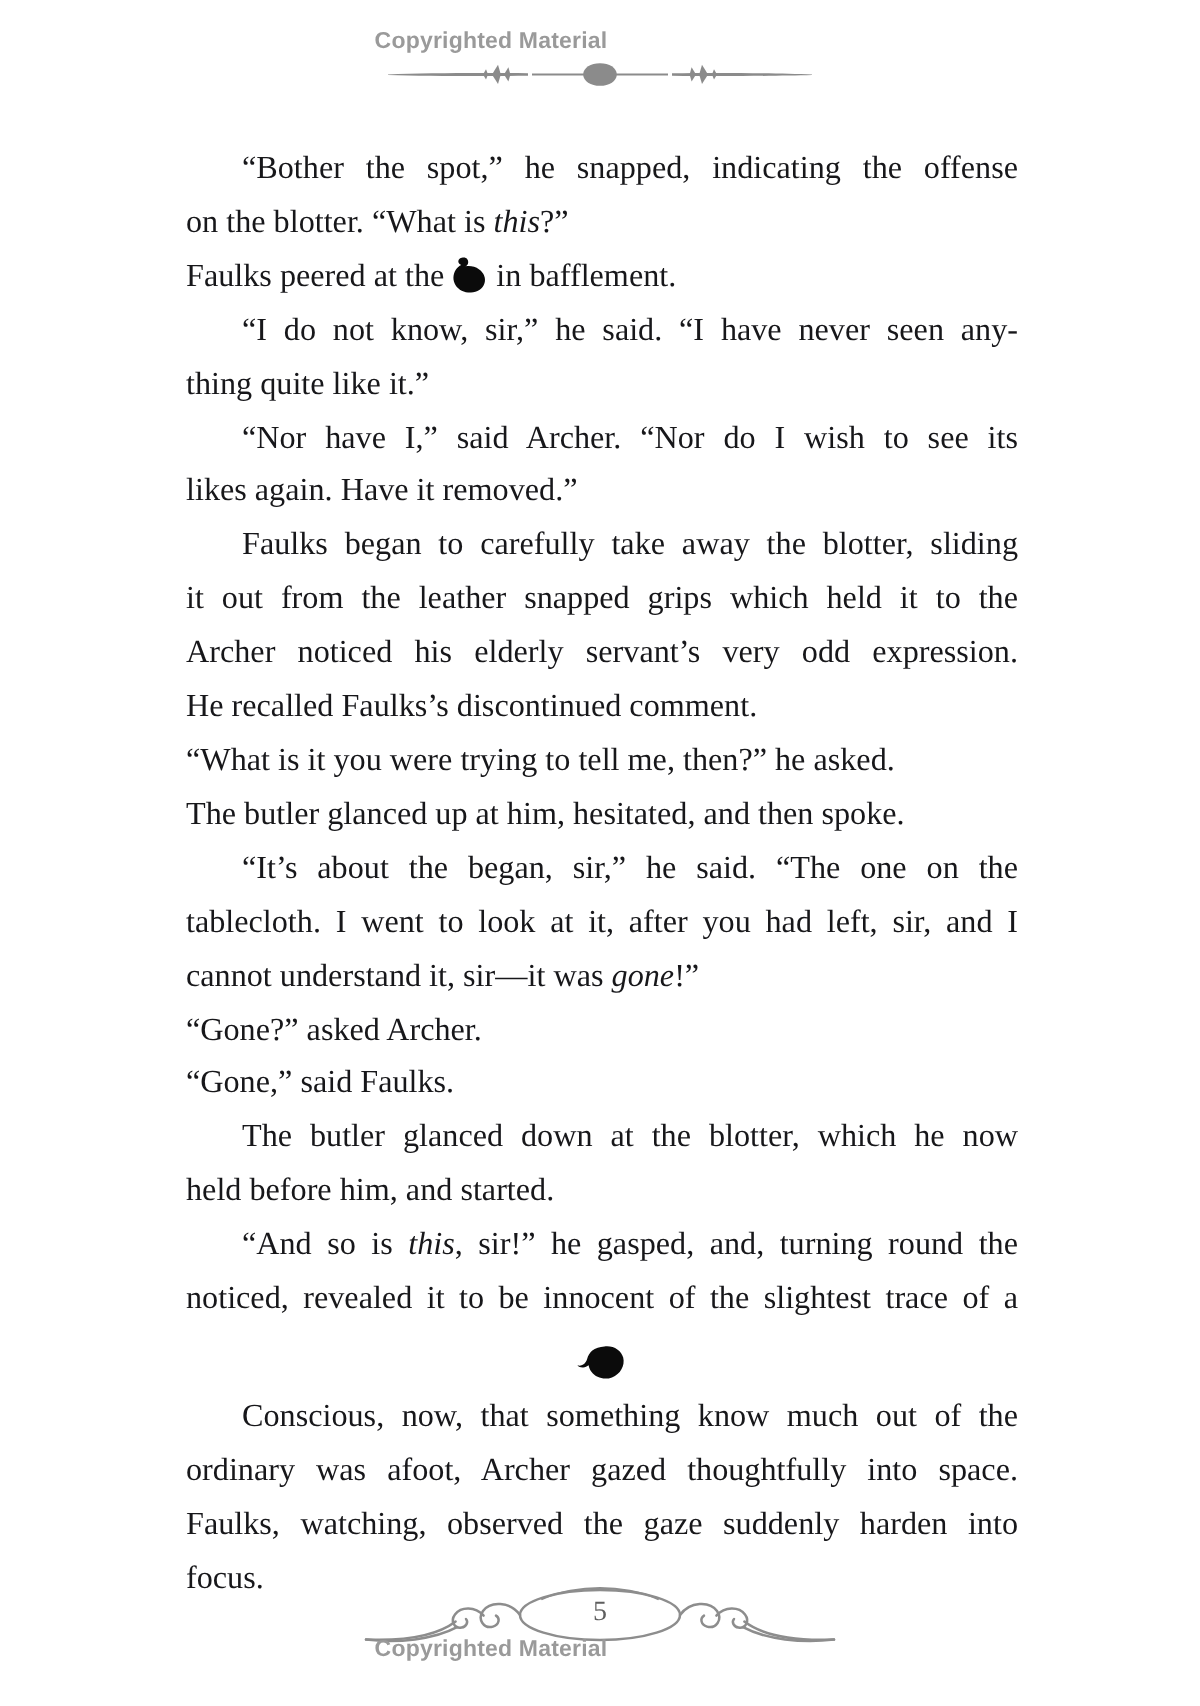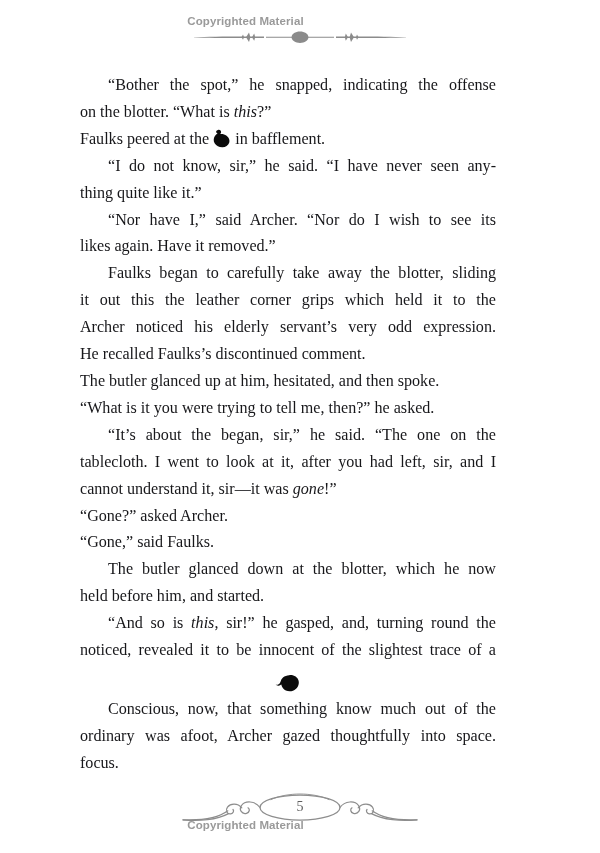--- a/index.html
+++ b/index.html
@@ -70,21 +70,21 @@
     font-family: "Liberation Serif", "DejaVu Serif", serif;
     font-size: 14px;
     color: #5e5e5e;
     line-height: 1;
     user-select: none;
   }
 
   
   .textblock {
     position: absolute;
-    left: 80px;
+    left: 93px;
     top: 72px;
     width: 416px;
     font-size: 16.1px;
     line-height: 26.9px;
     color: #17171a;
     text-align: justify;
     text-justify: inter-word;
     -webkit-hyphens: none;
     hyphens: none;
   }
@@ -187,31 +187,31 @@
       <span class="end-line">thing quite like it.”</span>
     </p>
 
     <p>
       <span class="just-line indent">“Nor have I,” said Archer. “Nor do I wish to see its</span>
       <span class="end-line">likes again. Have it removed.”</span>
     </p>
 
     <p>
       <span class="just-line indent">Faulks began to carefully take away the blotter, sliding</span>
-      <span class="just-line">it out this the leather corner grips which held it to the</span>
+      <span class="just-line">it out from the leather snapped grips which held it to the</span>
       <span class="just-line">Archer noticed his elderly servant’s very odd expression.</span>
       <span class="end-line">He recalled Faulks’s discontinued comment.</span>
     </p>
 
     <p>
+      <span class="end-line indent">“What is it you were trying to tell me, then?” he asked.</span>
+    </p>
+
+    <p>
       <span class="end-line indent">The butler glanced up at him, hesitated, and then spoke.</span>
-    </p>
-
-    <p>
-      <span class="end-line indent">“What is it you were trying to tell me, then?” he asked.</span>
     </p>
 
     <p>
       <span class="just-line indent">“It’s about the began, sir,” he said. “The one on the</span>
       <span class="just-line">tablecloth. I went to look at it, after you had left, sir, and I</span>
       <span class="end-line"><span>cannot understand it, sir—it was </span><em class="it">gone</em><span>!”</span></span>
     </p>
 
     <p>
       <span class="end-line indent">“Gone?” asked Archer.</span>
@@ -239,20 +239,21 @@
                    C5.5,11.2 4.6,11.6 3.6,11.7 C2.4,11.8 1.3,11.4 0.7,10.6
                    C1.6,11.0 2.7,10.9 3.6,10.3 C4.6,9.7 5.3,8.6 5.6,7.4
                    C6.0,5.9 6.8,4.5 8.0,3.4 C9.7,1.9 11.9,1.5 14.2,1.2 Z"></path>
         </svg>
       </span>
     </div>
 
     <p>
       <span class="just-line indent">Conscious, now, that something know much out of the</span>
       <span class="just-line">ordinary was afoot, Archer gazed thoughtfully into space.</span>
+      <span class="just-line">Faulks, watching, observed the gaze suddenly harden into</span>
       <span class="end-line">focus.</span>
     </p>
 
   </div>
 
   <div class="ornament-bottom">
     <svg width="250" height="42" viewBox="0 0 250 42">
       <g stroke="#8d8d8d" fill="none" stroke-width="1.25" stroke-linecap="round">
 
         <ellipse cx="125" cy="16.5" rx="40" ry="12.5"></ellipse>

